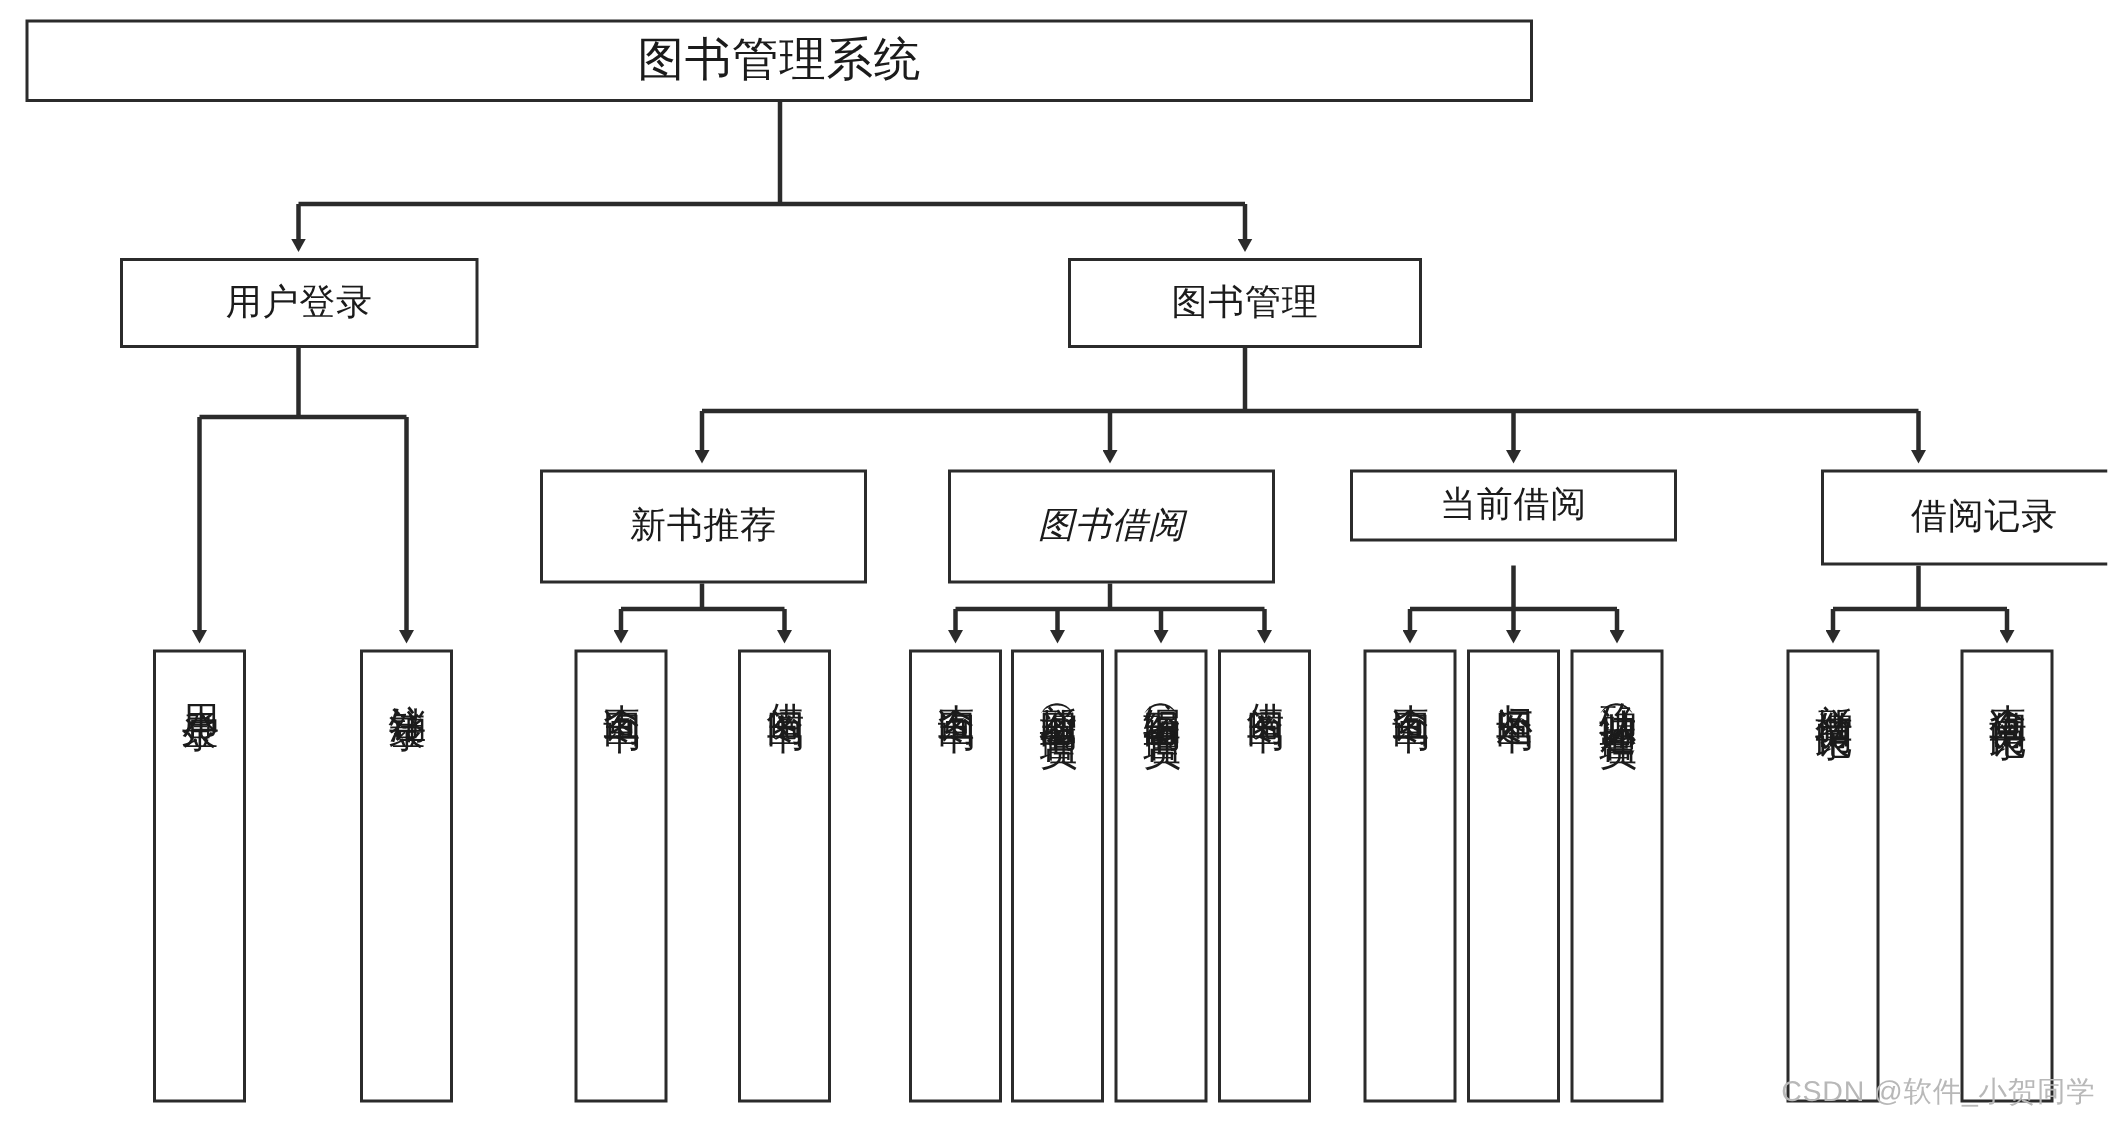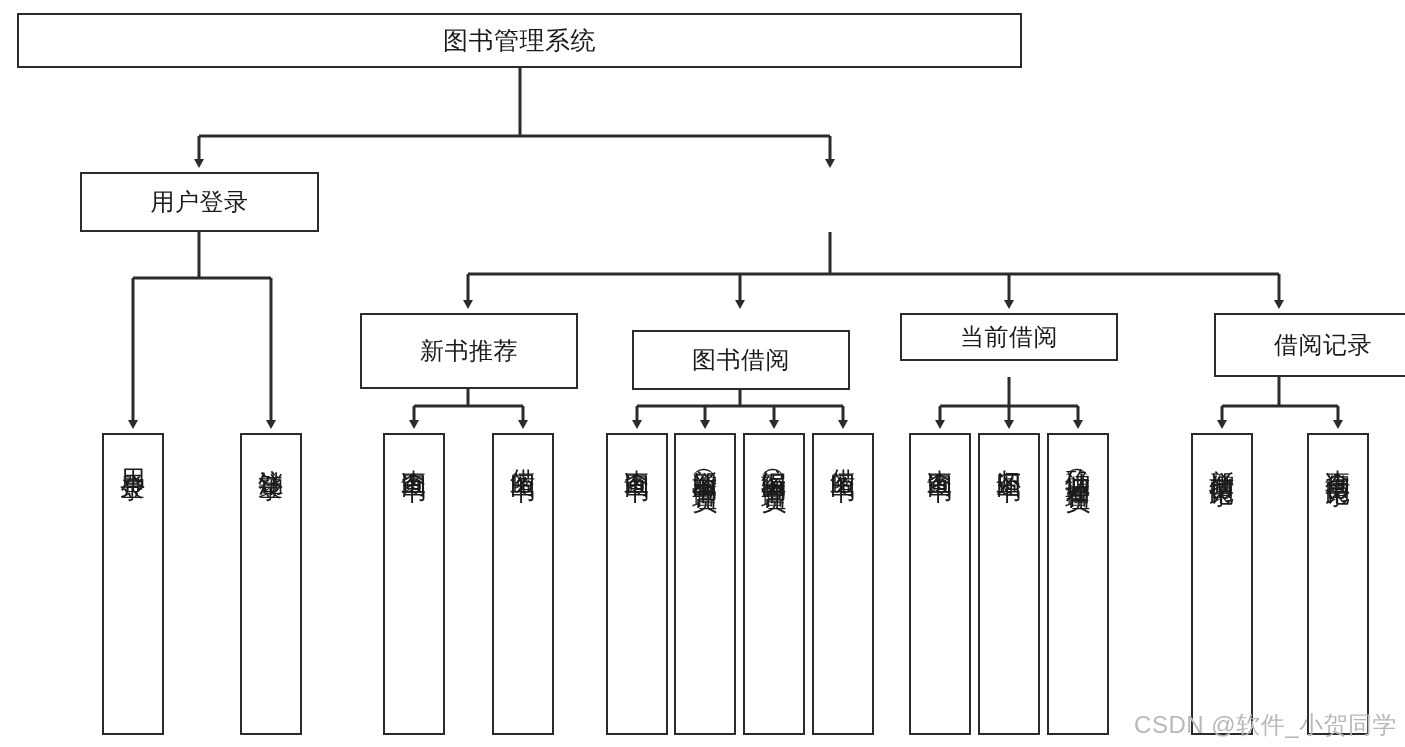--- a/index.html
+++ b/index.html
@@ -39,40 +39,40 @@
   .node .label {
     display: block;
     line-height: 1.18;
     letter-spacing: 0.5px;
     white-space: nowrap;
   }
   .node.horiz .label {
     font-size: 24px;
   }
   .node.root .label {
-    font-size: 25px;
+    font-size: 31px;
   }
   .node.vert {
     align-items: flex-start;
     justify-content: center;
     padding-top: 14px;
   }
   .node.vert .label {
     writing-mode: vertical-rl;
     text-orientation: upright;
     font-size: 25px;
     line-height: 1.05;
     letter-spacing: 3px;
     white-space: nowrap;
   }
   .watermark {
     position: absolute;
     right: 8px;
     bottom: 6px;
-    font-size: 24px;
+    font-size: 19px;
     color: #b8b8b8;
     z-index: 3;
     white-space: nowrap;
     letter-spacing: 0.5px;
   }
 </style>
 </head>
 <body>
 
 <div id="canvas">
@@ -128,26 +128,29 @@
   </svg>
 
   <div class="node root horiz" style="left:17px; top:13px; width:1005px; height:55px;">
     <span class="label">图书管理系统</span>
   </div>
 
   <div class="node horiz" style="left:80px; top:172px; width:239px; height:60px;">
     <span class="label">用户登录</span>
   </div>
 
+  <div class="node horiz" style="left:712px; top:172px; width:236px; height:60px;">
+    <span class="label">图书管理</span>
+  </div>
 
   <div class="node horiz" style="left:360px; top:313px; width:218px; height:76px;">
     <span class="label">新书推荐</span>
   </div>
 
-  <div class="node horiz" style="left:632px; top:330px; width:218px; height:60px;">
+  <div class="node horiz" style="left:632px; top:313px; width:218px; height:76px;font-style:italic;">
     <span class="label">图书借阅</span>
   </div>
 
   <div class="node horiz" style="left:900px; top:313px; width:218px; height:48px;">
     <span class="label">当前借阅</span>
   </div>
 
   <div class="node horiz" style="left:1170px; top:313px; width:218px; height:64px;margin-left:44px;">
     <span class="label">借阅记录</span>
   </div>

